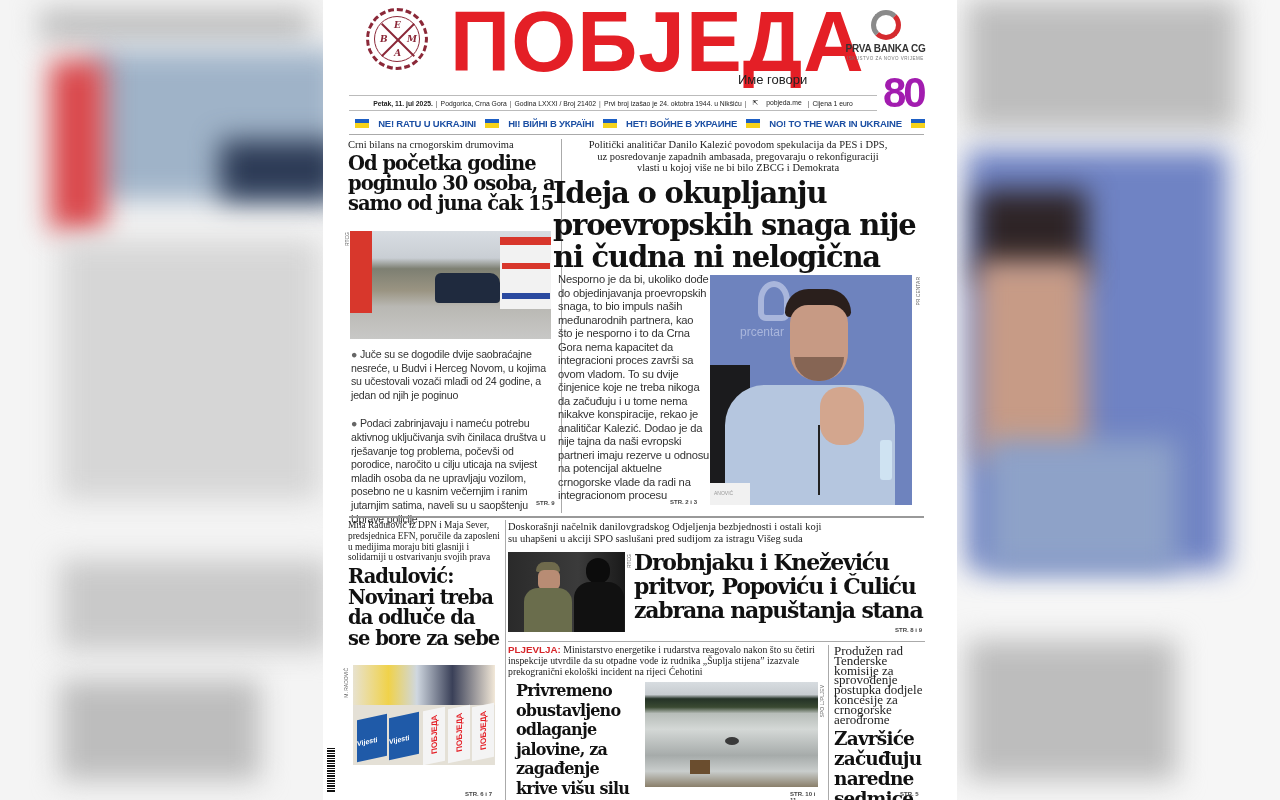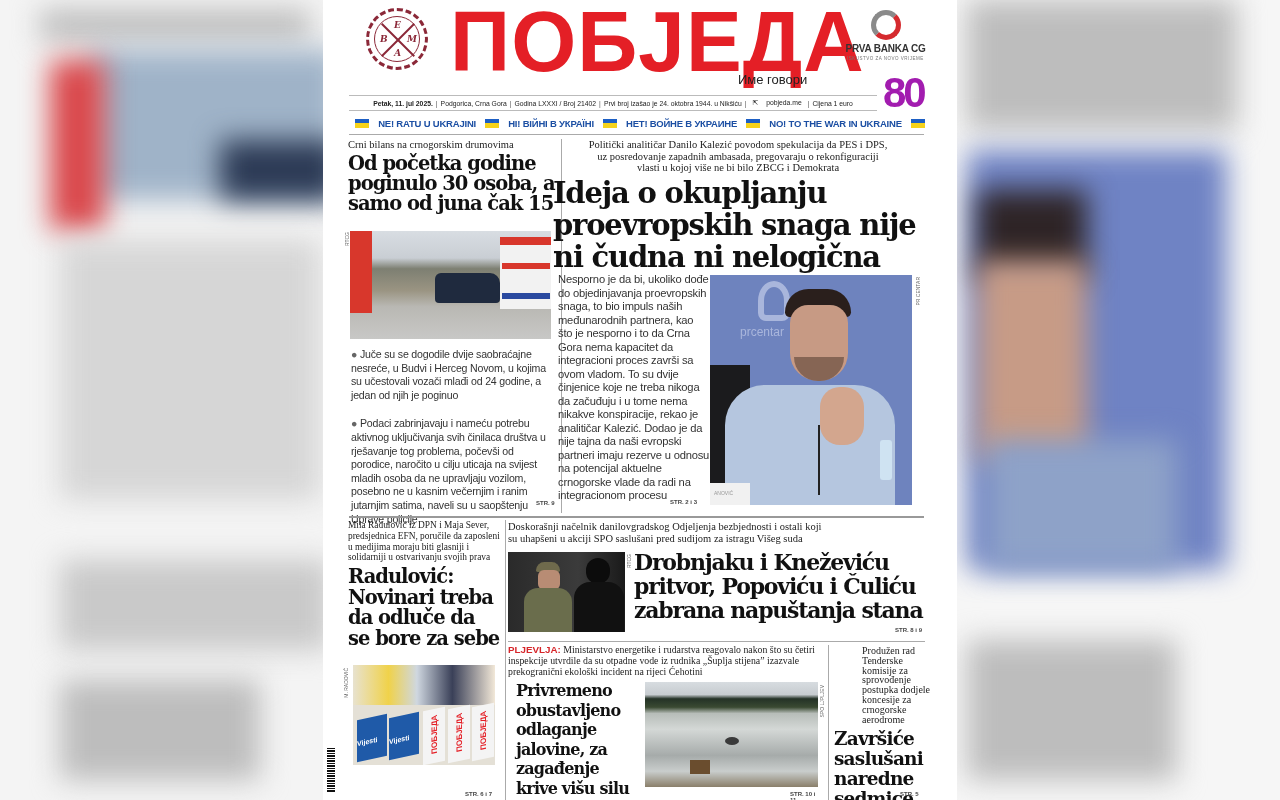--- a/index.html
+++ b/index.html
@@ -250,23 +250,23 @@
       <div style="position:absolute;left:45px;top:78px;width:20px;height:14px;background:#6a4d2e;"></div>
       <div style="position:absolute;left:80px;top:55px;width:14px;height:8px;border-radius:50%;background:#3a3a3a;"></div>
     </div>
     <div class="credit" style="left:311px;top:40px;">SPO LJPLJEV</div>
     <div class="str" style="left:282px;top:146px;">STR. 10 i 11</div>
   </div>
 
   <div class="vrule" style="left:505px;top:645px;height:155px;"></div>
 
   <div style="position:absolute;left:511px;top:646px;width:100px;height:154px;">
-    <div class="kicker" style="font-size:10px;line-height:9.8px;margin-left:28px;">Produžen rad Tenderske komisije za sprovođenje postupka dodjele koncesije za crnogorske aerodrome</div>
+    <div class="kicker" style="font-size:13px;line-height:9.8px;">Produžen rad Tenderske komisije za sprovođenje postupka dodjele koncesije za crnogorske aerodrome</div>
     <div class="head" style="font-size:18.5px;line-height:20px;margin-top:5px;letter-spacing:-0.8px;">
       <div>Završiće</div>
-      <div>saslušani</div>
+      <div>začuđuju</div>
       <div>naredne</div>
       <div>sedmice</div>
     </div>
     <div class="str" style="left:66px;top:145px;">STR. 5</div>
   </div>
 
 </div>
 
 </body></html>

